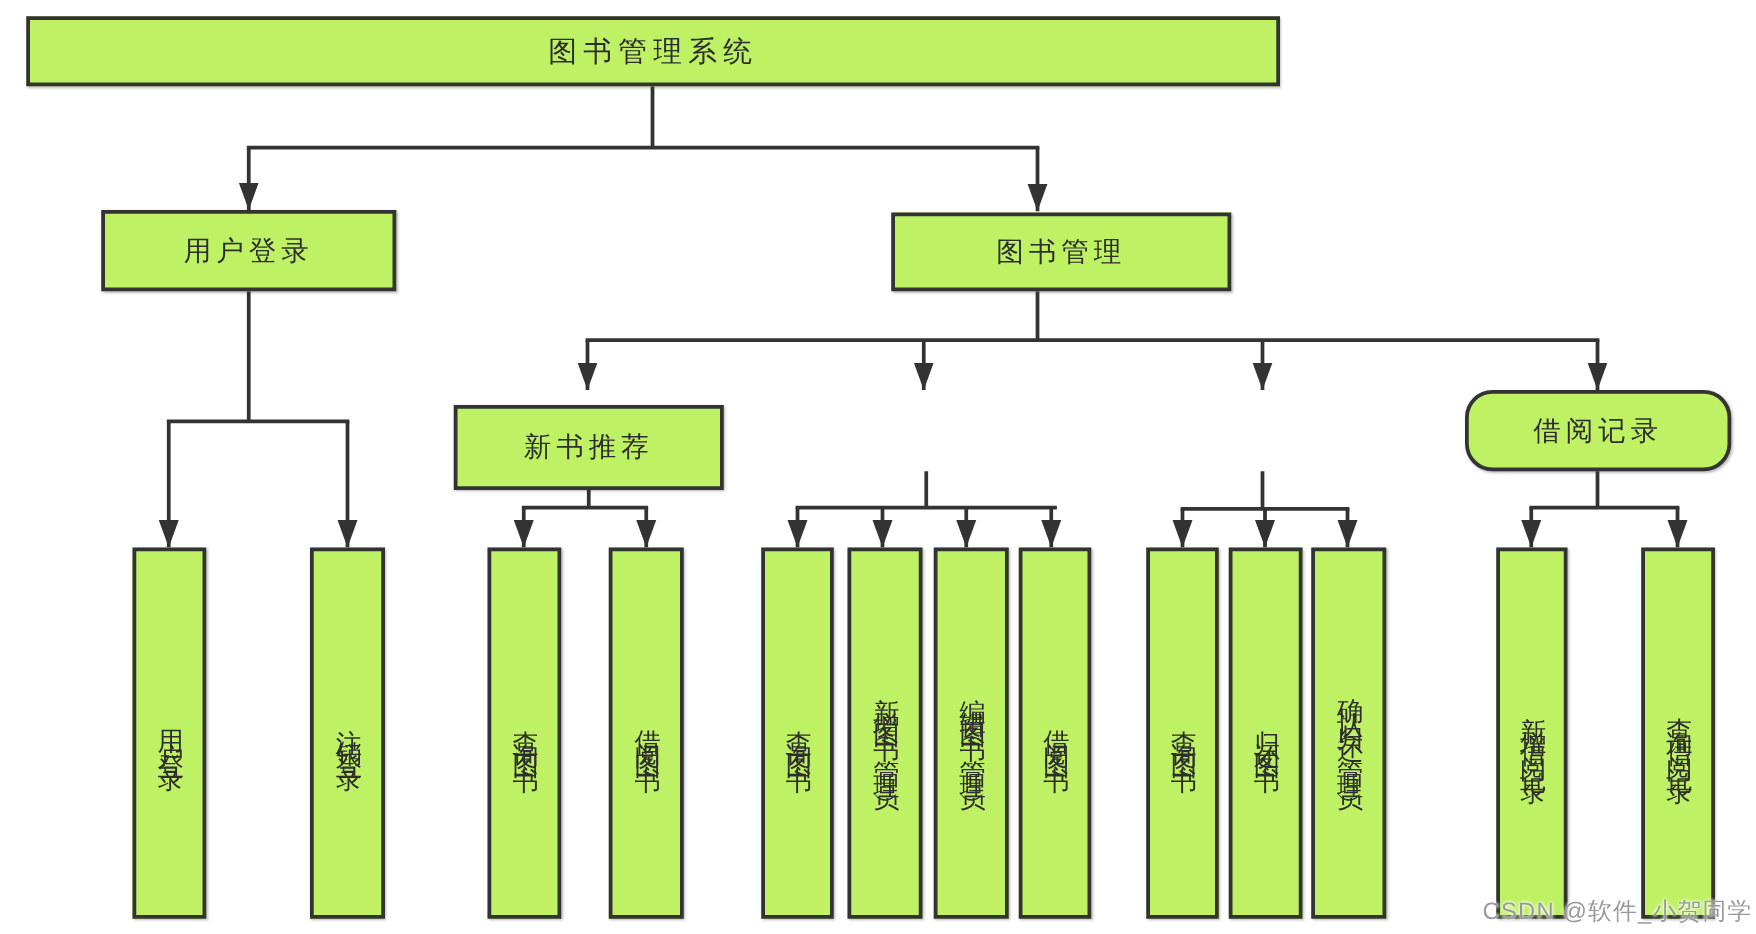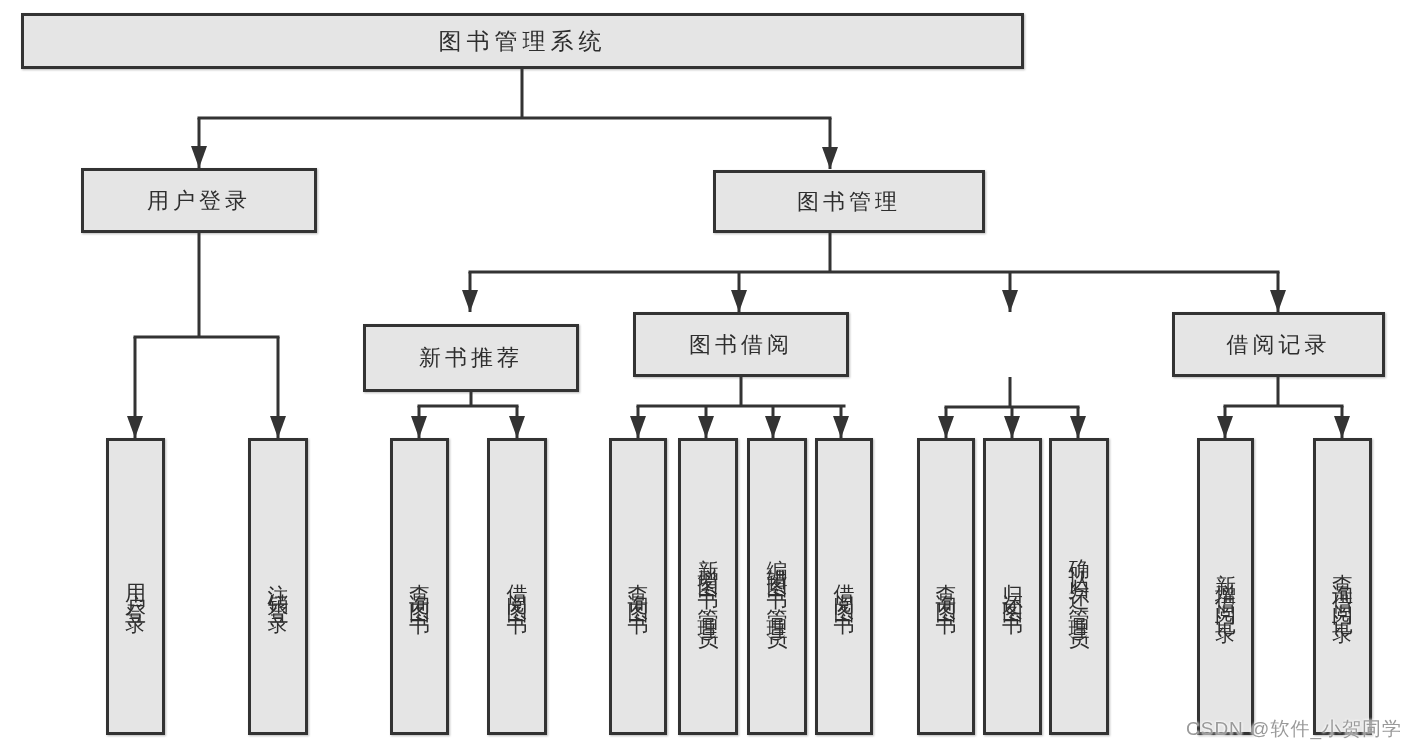--- a/index.html
+++ b/index.html
@@ -12,21 +12,21 @@
     overflow: hidden;
   }
   .connectors {
     position: absolute;
     left: 0; top: 0;
     z-index: 1;
   }
   .node {
     position: absolute;
     box-sizing: border-box;
-    background: #e5e5e5;
+    background: #bef264;
     border: 3px solid #333333;
     display: flex;
     align-items: center;
     justify-content: center;
     color: #2e2e2e;
     z-index: 2;
     box-shadow: 1px 1px 2px rgba(60,60,60,0.35);
     white-space: nowrap;
   }
   .h-node { font-size: 22px; letter-spacing: 4px; }
@@ -98,22 +98,21 @@
       <line x1="1342" y1="406" x2="1342" y2="438" marker-end="url(#arrow)"></line>
     </g>
   </svg>
 
   <div class="node h-node root-node" style="left:21px; top:13px; width:1003px; height:56px;">图书管理系统</div>
 
   <div class="node h-node" style="left:81px; top:168px; width:236px; height:65px;">用户登录</div>
   <div class="node h-node" style="left:713px; top:170px; width:272px; height:63px;">图书管理</div>
 
   <div class="node h-node" style="left:363px; top:324px; width:216px; height:68px;">新书推荐</div>
-  <div class="node h-node" style="left:633px; top:312px; width:216px; height:65px;">图书借阅</div>
-  <div class="node h-node" style="left:1172px; top:312px; width:213px; height:65px;">借阅记录</div>
+  <div class="node h-node" style="left:1172px; top:312px; width:213px; height:65px;border-radius:22px;">借阅记录</div>
 
   <div class="node v-node" style="left:106px; top:438px; width:59px; height:297px;">用户登录</div>
   <div class="node v-node" style="left:248px; top:438px; width:60px; height:297px;">注销登录</div>
 
   <div class="node v-node" style="left:390px; top:438px; width:59px; height:297px;">查询图书</div>
   <div class="node v-node" style="left:487px; top:438px; width:60px; height:297px;">借阅图书</div>
 
   <div class="node v-node" style="left:609px; top:438px; width:58px; height:297px;">查询图书</div>
   <div class="node v-node" style="left:678px; top:438px; width:60px; height:297px;">新增图书（管理员）</div>
   <div class="node v-node" style="left:747px; top:438px; width:60px; height:297px;">编辑图书（管理员）</div>

